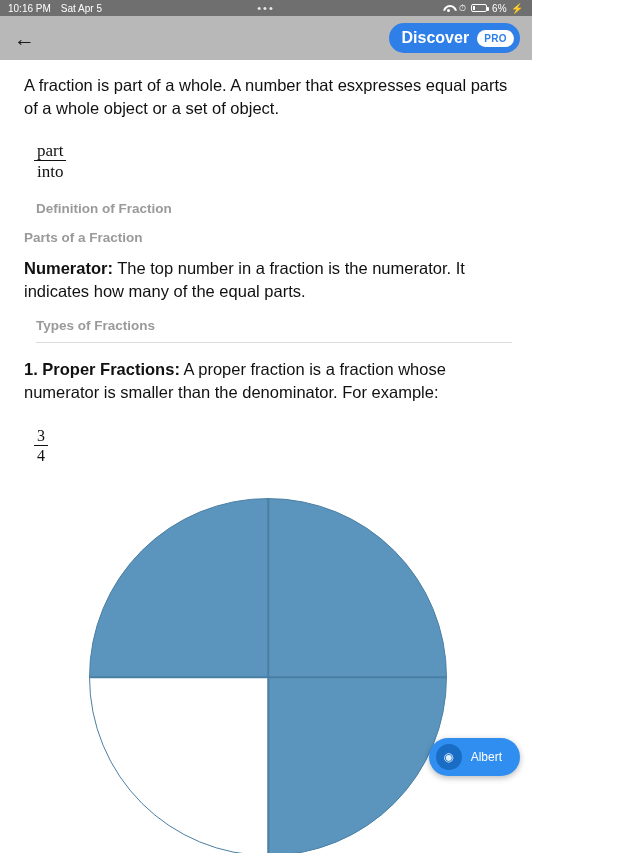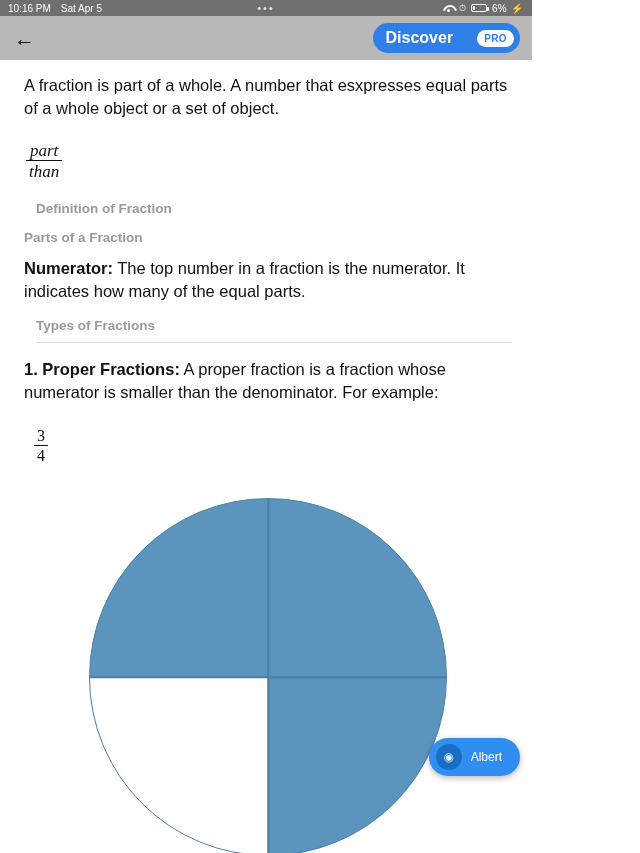--- a/index.html
+++ b/index.html
@@ -73,21 +73,21 @@
   }
   .discover-pill {
     position: absolute;
     right: 12px;
     top: 7px;
     height: 30px;
     background: #2f7fe8;
     border-radius: 16px;
     display: flex;
     align-items: center;
-    gap: 24px;
+    gap: 8px;
     padding: 0 6px 0 13px;
     cursor: pointer;
   }
   .discover-pill .disc-label {
     color: #ffffff;
     font-size: 16px;
     font-weight: 700;
   }
   .pro-chip {
     background: #ffffff;
@@ -117,21 +117,21 @@
   .frac-serif {
     font-family: "Liberation Serif", serif;
     display: inline-block;
     text-align: center;
     line-height: 1.12;
     color: #111;
   }
   .frac-serif .num { display:block; padding: 0 3px; font-size: 17px; }
   .frac-serif .den { display:block; padding: 1px 3px 0 3px; font-size: 17px; border-top: 1.2px solid #111; }
 
-  .frac-block { margin: 6px 0 16px 2px; font-style: italic; }
+  .frac-block { margin: 6px 0 16px 10px; }
   .frac-small { margin: 8px 0 6px 10px; }
   .frac-small .num, .frac-small .den { font-size: 16px; }
 
   .section-caption {
     color: #9a9a9a;
     font-size: 13.5px;
     font-weight: 700;
     margin: 4px 0 14px 12px;
   }
   .section-caption.rule {
@@ -224,21 +224,21 @@
       <span class="pro-chip">PRO</span>
     </div>
   </div>
 
   <div class="doc">
 
     <p class="para">A fraction is part of a whole. A number that esxpresses equal parts of a whole object or a set of object.</p>
 
     <div class="frac-serif frac-block">
       <span class="num">part</span>
-      <span class="den">than</span>
+      <span class="den">into</span>
     </div>
 
     <div class="section-caption">Definition of Fraction</div>
 
     <div class="section-caption sub">Parts of a Fraction</div>
 
     <p class="para">
       <b>Numerator:</b><span> The top number in a fraction is the numerator. It indicates how many of the equal parts.</span>
     </p>
 

